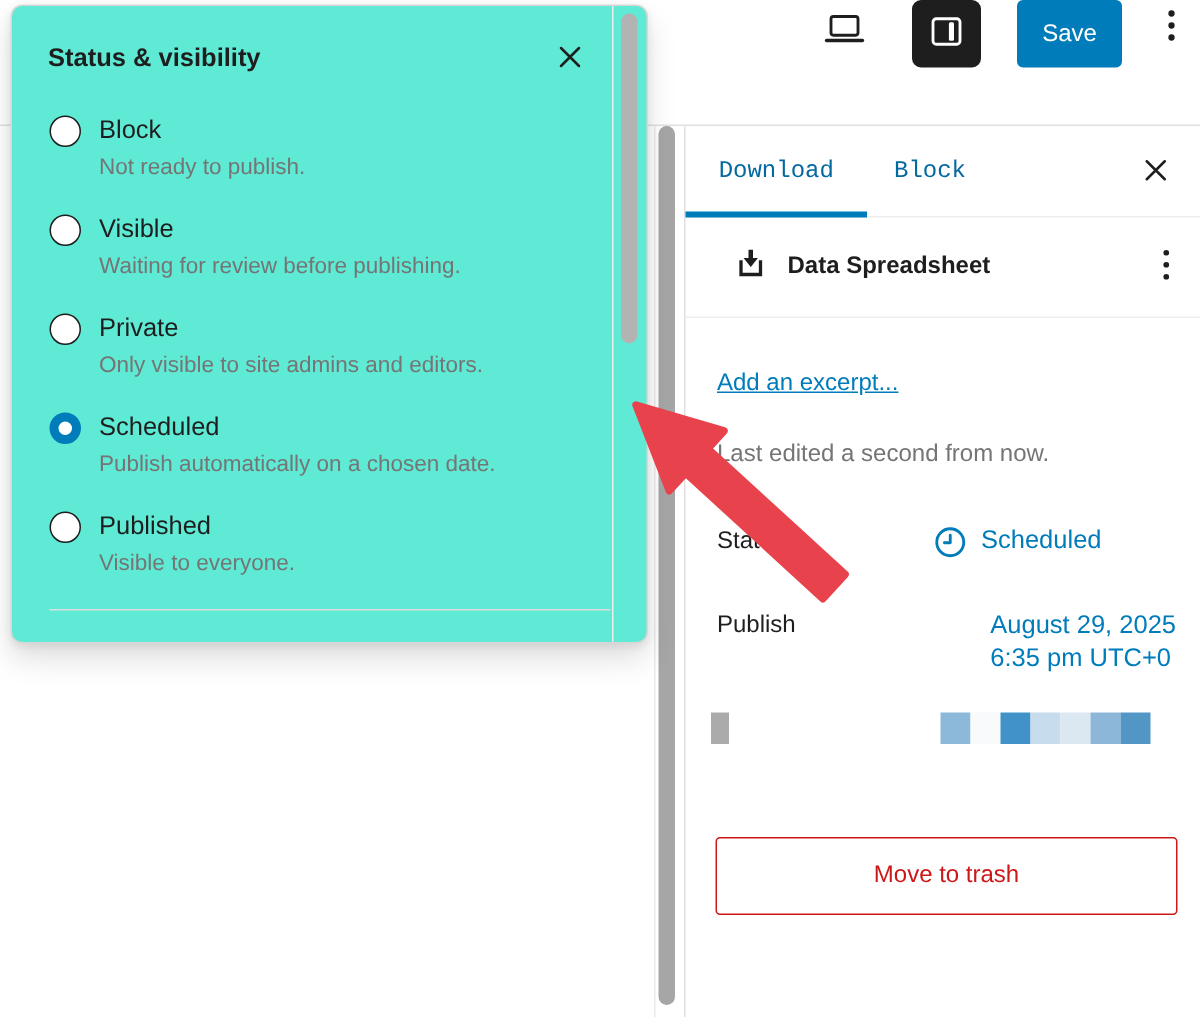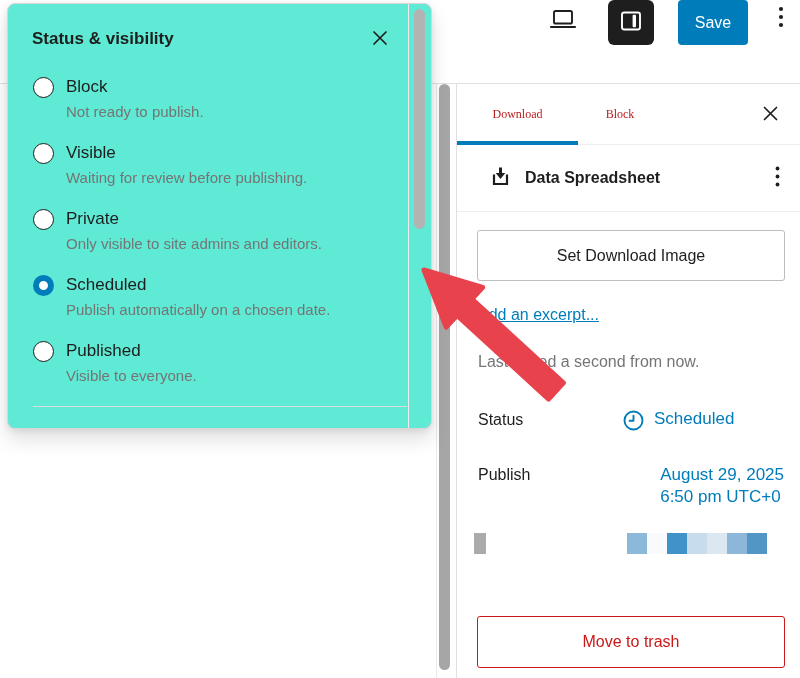--- a/index.html
+++ b/index.html
@@ -47,21 +47,21 @@
   .sidebar-panel {
     position:absolute; left:456px; top:84px; width:344px; height:594px;
     background:#fff; border-left:1px solid #e0e0e0; z-index:1;
   }
   .tabs-row {
     position:relative; height:61px; border-bottom:1px solid #eee;
     display:flex; align-items:stretch;
   }
   .tab {
     position:relative; border:none; background:none; cursor:pointer;
-    font-size:12px; color:#b91c1c; font-family:Liberation Serif, serif;
+    font-size:16px; color:#0369a1; font-family:Liberation Mono, monospace;
   }
   .tab-download { width:121px; }
   .tab-block { width:84px; }
   .tab.active::after {
     content:""; position:absolute; left:0; right:0; bottom:-1px; height:4px; background:#007cba;
   }
   .tabs-close { position:absolute; right:14px; top:15px; width:32px; height:32px; }
 
   .doc-row {
     height:67px; border-bottom:1px solid #eee; display:flex; align-items:center;
@@ -208,21 +208,20 @@
           <svg width="5" height="21" viewBox="0 0 5 21">
             <circle cx="2.5" cy="2.5" r="1.9" fill="#1e1e1e"></circle>
             <circle cx="2.5" cy="10.5" r="1.9" fill="#1e1e1e"></circle>
             <circle cx="2.5" cy="18.5" r="1.9" fill="#1e1e1e"></circle>
           </svg>
         </span>
       </button>
     </div>
 
     <div class="panel-body">
-      <button class="set-image-btn">Set Download Image</button>
 
       <a class="excerpt-link">Add an excerpt...</a>
 
       <div class="last-edited">Last edited a second from now.</div>
 
       <div class="meta-row">
         <div class="meta-label">Status</div>
         <div class="meta-value">
           <span>
             <svg width="23" height="23" viewBox="0 0 23 23" fill="none">
@@ -232,21 +231,21 @@
           </span>
           <span class="status-link">Scheduled</span>
         </div>
       </div>
 
       <div class="meta-row publish-row">
         <div class="meta-label">Publish</div>
         <div class="meta-value">
           <span class="publish-link">
             <div>August 29, 2025</div>
-            <div>6:50 pm UTC+0</div>
+            <div>6:35 pm UTC+0</div>
           </span>
         </div>
       </div>
 
       <div class="swatch-row">
         <span class="swatch swatch-gray" style="background: rgb(171, 171, 171);"></span>
         <span class="swatch sq0" style="background: rgb(140, 185, 218);"></span>
         <span class="swatch sq1" style="background: rgb(248, 250, 252);"></span>
         <span class="swatch sq2" style="background: rgb(65, 146, 200);"></span>
         <span class="swatch sq3" style="background: rgb(199, 220, 236);"></span>

